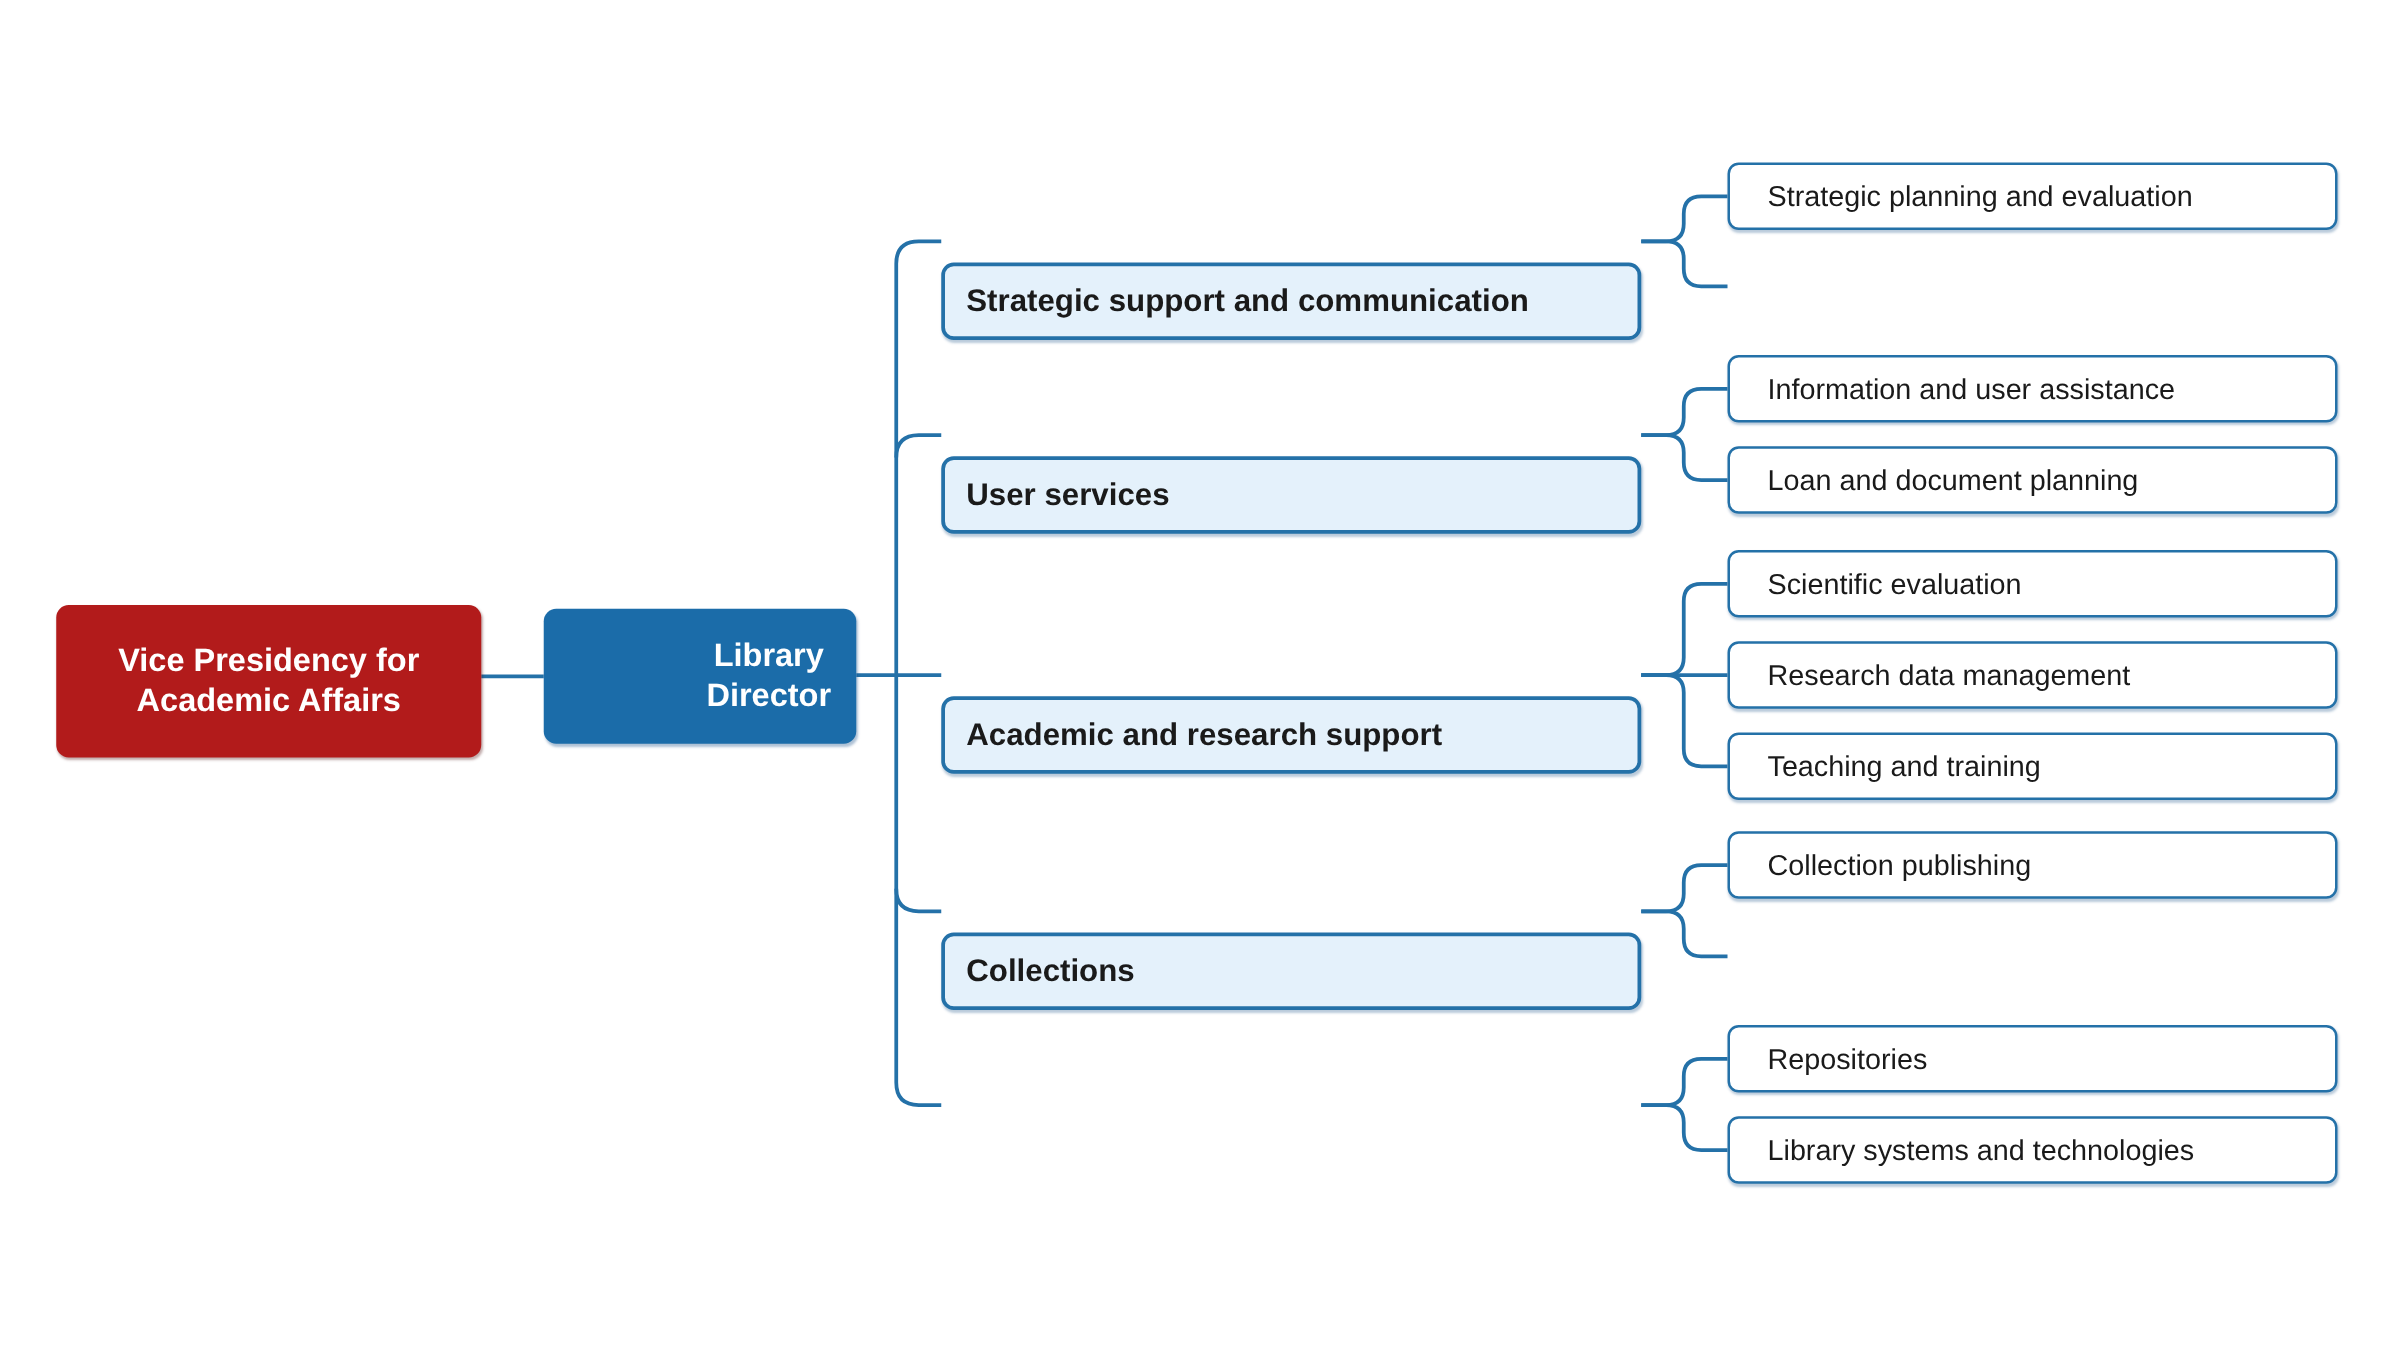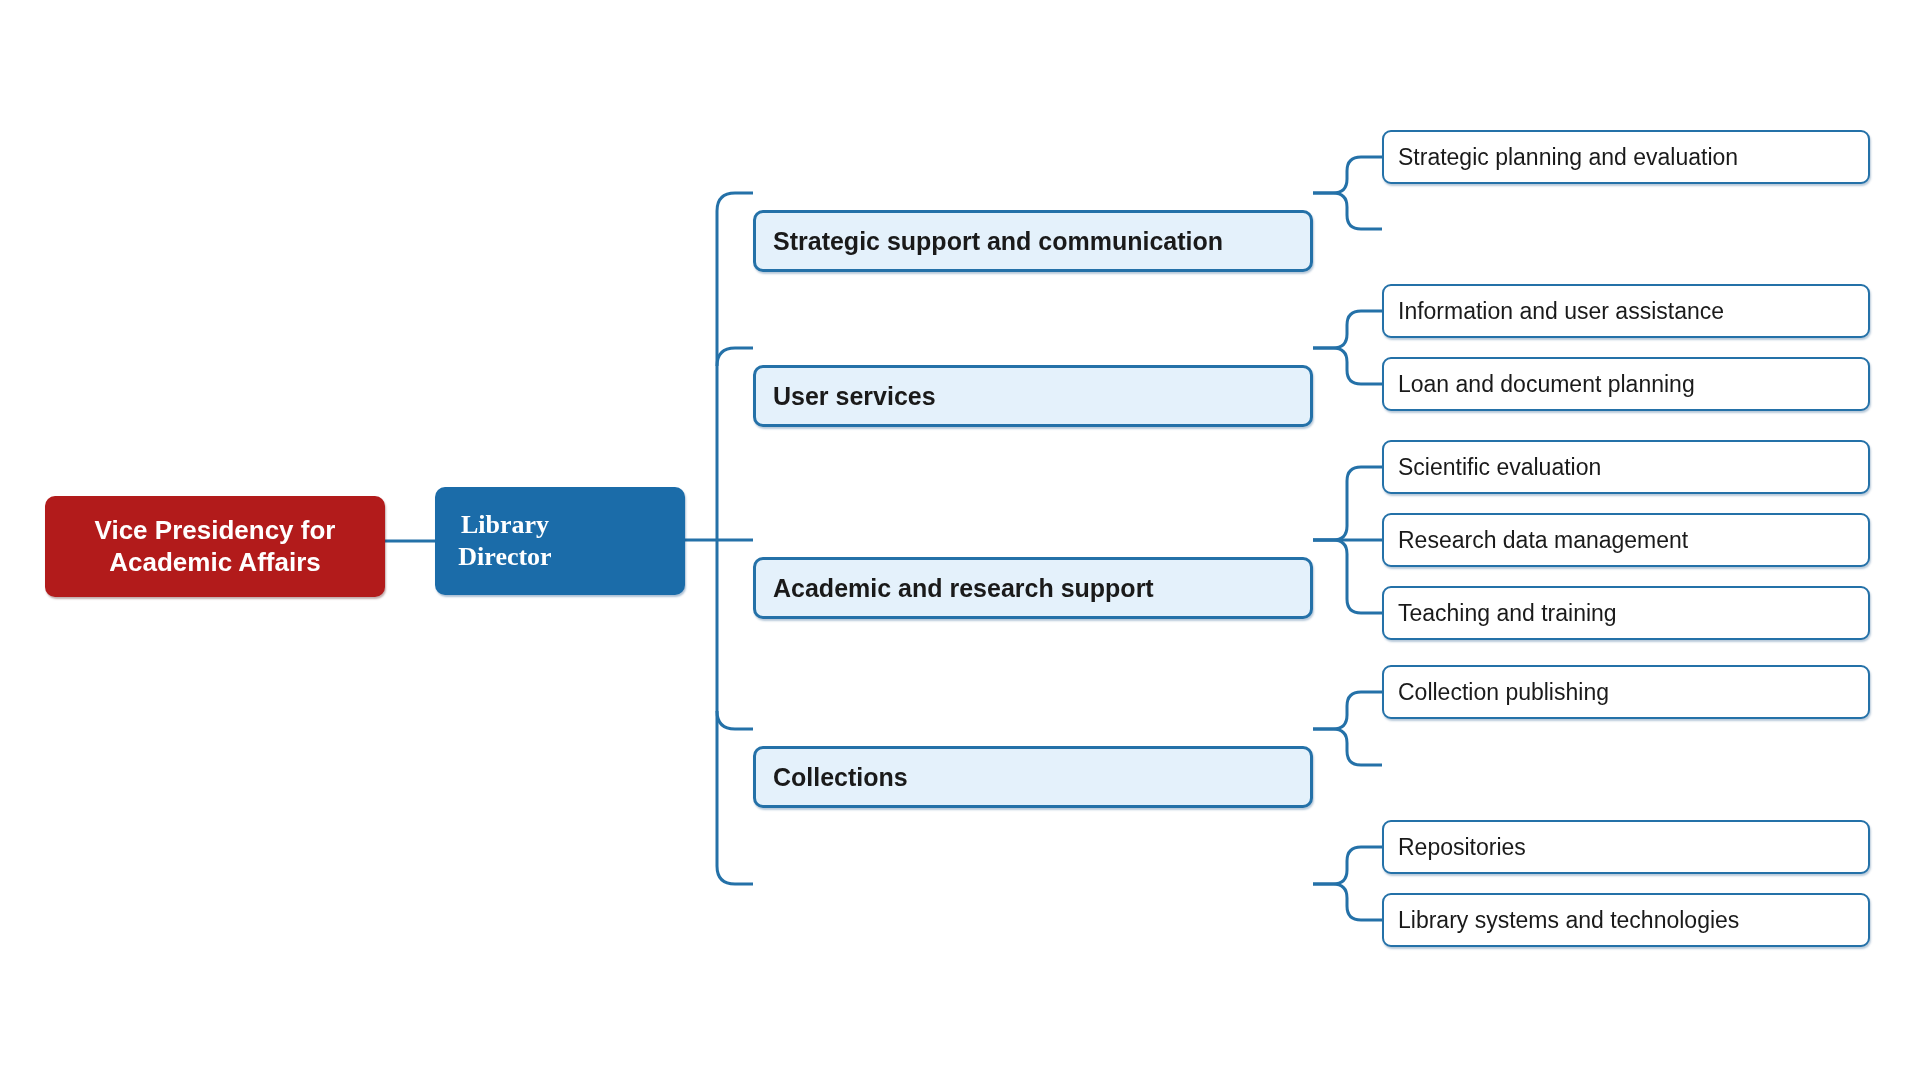--- a/index.html
+++ b/index.html
@@ -12,31 +12,30 @@
   }
   #wires{position:absolute;left:0;top:0;width:1920px;height:1080px;}
   #wires path{stroke:var(--line-blue);stroke-width:3;fill:none;}
   .node{
     position:absolute;
     box-sizing:border-box;
     display:flex;align-items:center;
     border-radius:10px;
   }
   .node-root{
-    left:45px;top:496px;width:340px;height:101px;
+    left:45px;top:484px;width:340px;height:122px;
     background:var(--accent-red);
     justify-content:center;text-align:center;
     box-shadow:1px 2px 2px rgba(80,20,20,0.35);
   }
   .node-director{
     left:435px;top:487px;width:250px;height:108px;
     background:var(--accent-blue);
-    justify-content:flex-start;text-align:center;
+    justify-content:flex-end;text-align:center;
     box-shadow:1px 2px 2px rgba(23,78,134,0.35);
-    font-family:Liberation Serif, serif;
   }
   .node-root .label,.node-director .label{
     color:#ffffff;font-size:26px;font-weight:700;line-height:1.22;
   }
   .node-root .label{max-width:290px;}
   .node-director .label{max-width:140px;}
   .branch{
     left:753px;width:560px;height:62px;
     background:var(--branch-fill);
     border:3px solid var(--line-blue);
@@ -52,20 +51,21 @@
     left:1382px;width:488px;height:54px;
     background:var(--leaf-fill);
     border:2.5px solid var(--line-blue);
     border-radius:9px;
     box-shadow:1px 2px 2px rgba(23,78,134,0.30);
     padding-left:14px;
   }
   .leaf .label{
     color:var(--text-dark);font-size:23px;font-weight:500;
     white-space:nowrap;
+    margin-left:16px;
   }
   .b0{top:162px}.b1{top:317px}.b2{top:509px}.b3{top:698px}.b4{top:853px}
   .l00{top:130px}.l01{top:202px}
   .l10{top:284px}.l11{top:357px}
   .l20{top:440px}.l21{top:513px}.l22{top:586px}
   .l30{top:665px}.l31{top:738px}
   .l40{top:820px}.l41{top:893px}
 </style>
 </head>
 <body>

